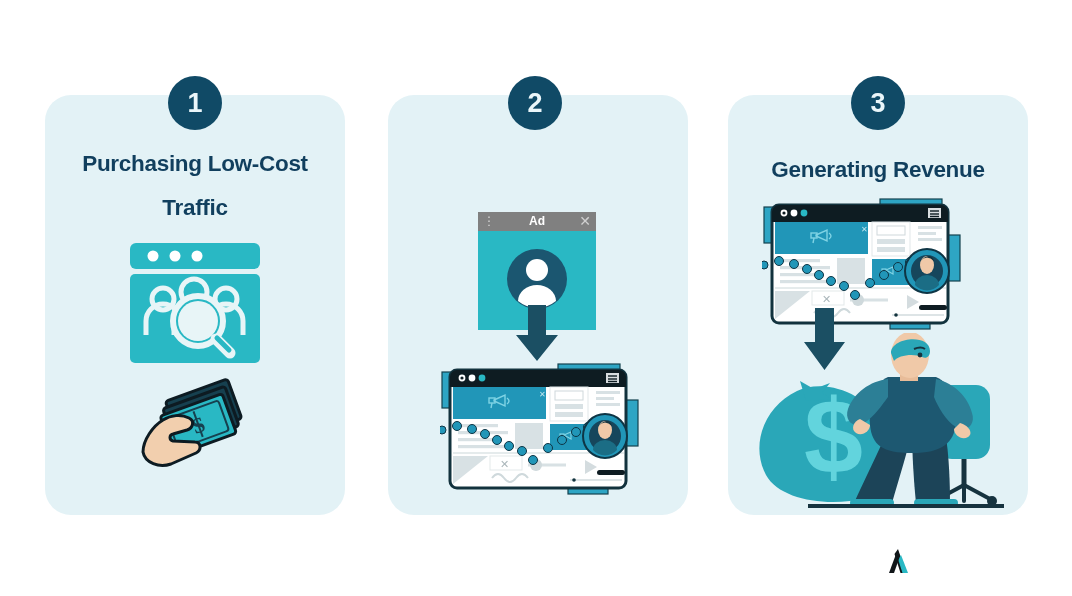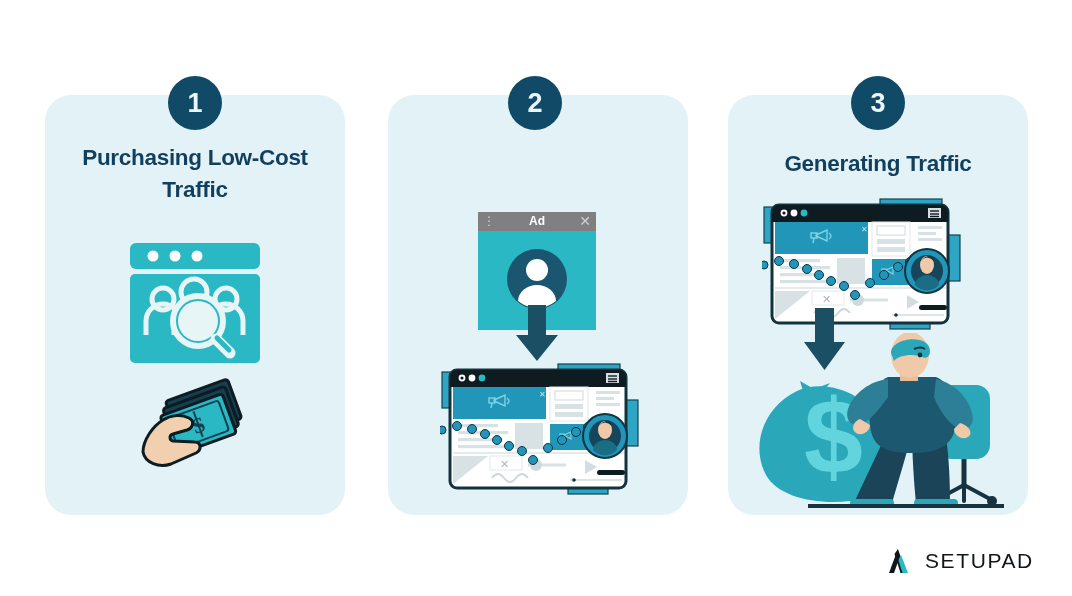--- a/index.html
+++ b/index.html
@@ -38,21 +38,21 @@
   #badge-1{left:168px;}
   #badge-2{left:508px;}
   #badge-3{left:851px;}
 
   .card-title{
     position:absolute;
     text-align:center;
     color:#113F5E;
     font-weight:bold;
     font-size:22.5px;
-    line-height:32px;
+    line-height:44px;
     letter-spacing:-0.3px;
   }
   #title-1{left:60px;width:270px;top:142px;}
   #title-2{left:403px;width:270px;top:148px;}
   #title-3{left:743px;width:270px;top:148px;}
 
   
   .ill{position:absolute;}
 
   
@@ -250,21 +250,21 @@
         <circle cx="165" cy="76" r="16" fill="#16465c"></circle>
         <path d="M153 90 a12 10 0 0 1 24 0 a16 16 0 0 1 -24 0 Z" fill="#1b6d85"></path>
         <ellipse cx="165" cy="70" rx="7" ry="9" fill="#f0c9a8"></ellipse>
         <path d="M158 66 q7 -7 14 0 q-3 -10 -14 0 Z" fill="#14333f"></path>
       </g>
     </svg>
   </div>
 
   <div class="card" id="card-3"></div>
   <div class="badge" id="badge-3">3</div>
-  <div class="card-title" id="title-3">Generating Traffic</div>
+  <div class="card-title" id="title-3">Generating Revenue</div>
 
   <div class="ill" id="browser-3">
     <svg viewBox="0 0 200 140" width="200" height="140">
       <g fill="#2ea5c4" stroke="#13414f" stroke-width="1.2">
         <rect x="2" y="12" width="22" height="36"></rect>
         <rect x="118" y="4" width="62" height="14"></rect>
         <rect x="128" y="122" width="40" height="12"></rect>
         <rect x="186" y="40" width="12" height="46"></rect>
       </g>
       <rect x="10" y="10" width="176" height="118" rx="7" fill="#ffffff" stroke="#12323d" stroke-width="3"></rect>
@@ -414,16 +414,15 @@
       </g>
     </svg>
   </div>
 
   <div id="logo">
     <svg width="28" height="24" viewBox="0 0 28 24">
       <path d="M10 0 L18 24 L12.5 24 L6.5 5 Z" fill="#111619"></path>
       <path d="M13 6 L20 24 L14.5 24 L10 10 Z" fill="#29b8c4"></path>
       <path d="M9.5 1 L1 24 L6 24 L12 7 Z" fill="#111619"></path>
     </svg>
-    <span id="logo-text">SETUPAD</span>
   </div>
 
 </div>
 
 </body></html>

